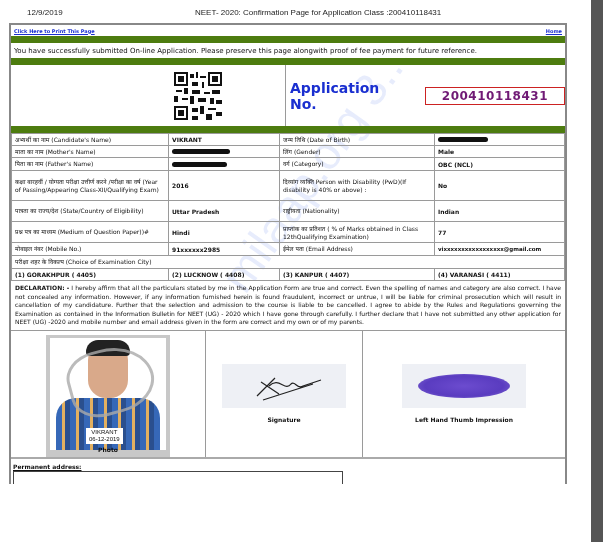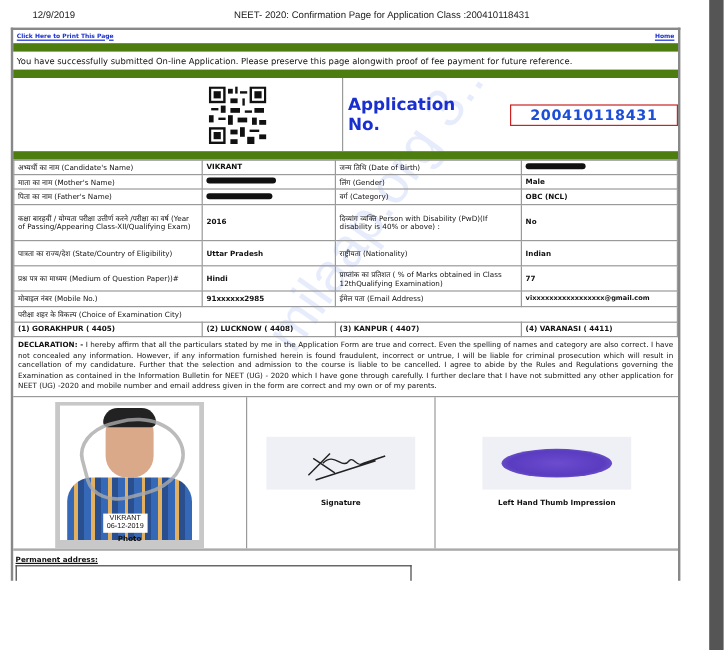--- a/index.html
+++ b/index.html
@@ -11,21 +11,21 @@
   .sheet { position:absolute; left:9px; top:23px; width:554px; border:2px solid #888; border-bottom:none; }
   .row { border-bottom:7px solid #4d7c0f; display:flex; }
   .links { height:11px; align-items:center; justify-content:space-between; padding:0 3px; font-size:5px; }
   .links a { color:#1a2fd0; text-decoration:underline; font-weight:bold; }
   .msg { height:15px; align-items:center; padding:0 3px; font-size:7px; }
   .cap { height:16px; justify-content:center; align-items:center; font-size:8px; font-family:"Liberation Sans", sans-serif; letter-spacing:0.2px; }
   .topblock { height:61px; }
   .qrcell { width:174px; border-right:1px solid #9a9a9a; display:flex; justify-content:center; align-items:center; padding-left:100px; }
   .appcell { flex:1; display:flex; align-items:center; padding-left:4px; }
   .applabel { color:#1a2fd0; font-weight:bold; font-size:14px; margin-right:15px; }
-  .appno { border:1px solid #c22; color:#1d4ed8; font-weight:bold; font-size:12px; padding:1px 16px; letter-spacing:0.5px; }
+  .appno { border:1px solid #c22; color:#701a75; font-weight:bold; font-size:12px; padding:1px 16px; letter-spacing:0.5px; }
   table.info { border-collapse:collapse; width:100%; font-size:6px; }
   table.info td { border:1px solid #9a9a9a; padding:1px 3px; vertical-align:middle; }
   td.lbl { width:150px; }
   td.val { width:104px; font-weight:bold; }
   td.lbl2 { width:148px; }
   td.val2 { font-weight:bold; }
   .redact { display:inline-block; height:5px; background:#111; border-radius:3px; }
   .decl { font-size:6px; line-height:8.5px; padding:3px 4px; text-align:justify; border-bottom:1px solid #9a9a9a; }
   .imgrow { height:126px; border-bottom:2px solid #aaa; }
   .imgcell { border-right:1px solid #9a9a9a; display:flex; flex-direction:column; align-items:center; justify-content:center; font-size:6px; font-weight:bold; }

